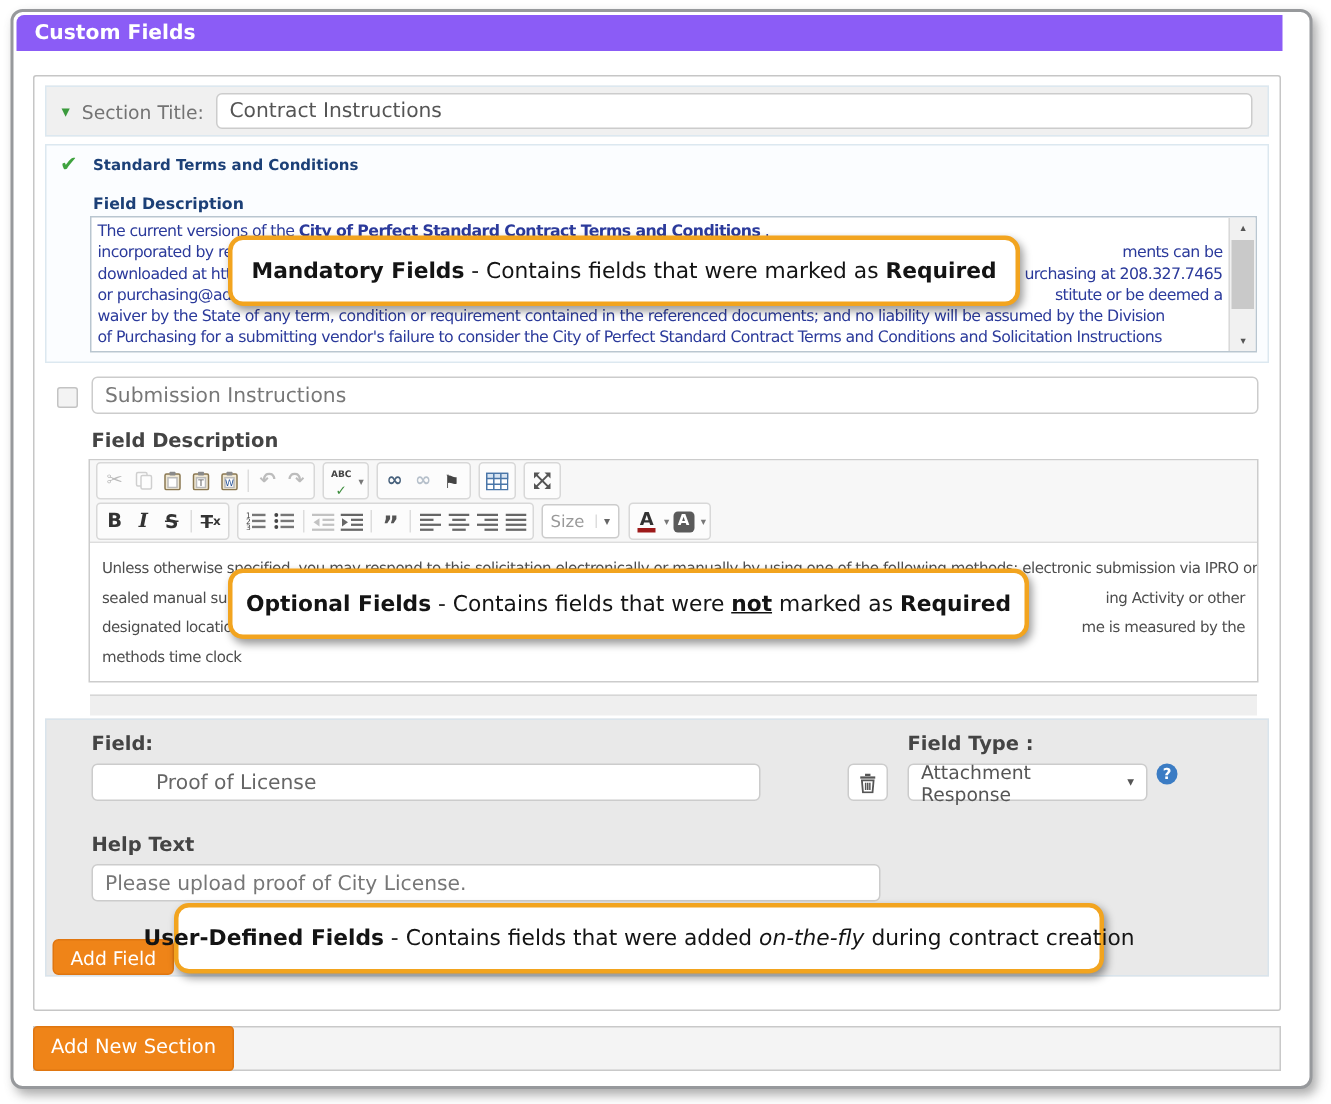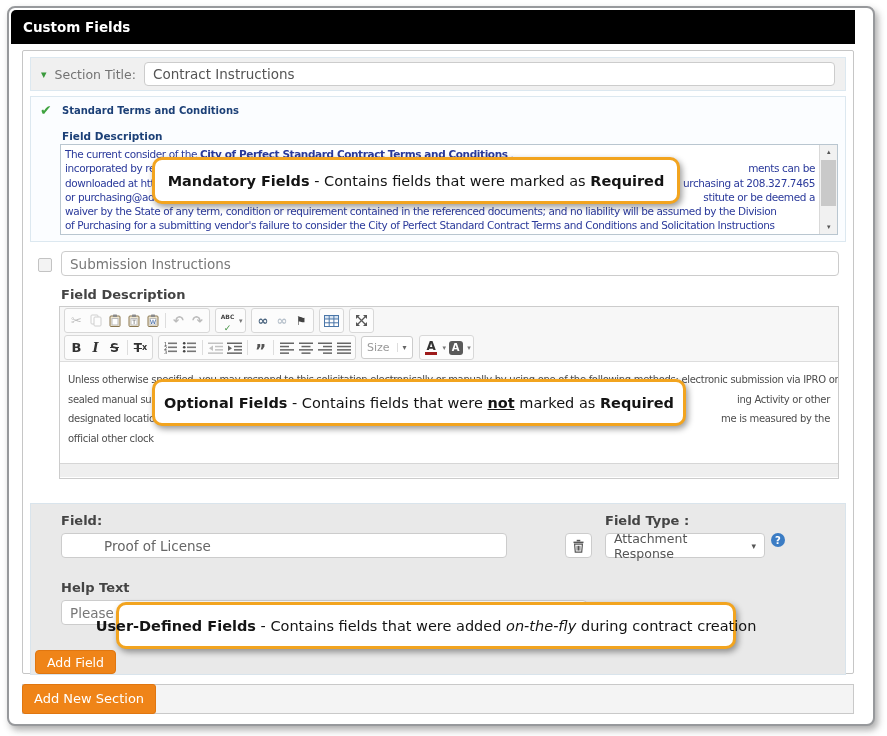--- a/index.html
+++ b/index.html
@@ -1,18 +1,18 @@
 <!DOCTYPE html>
 <html><head>
 <meta charset="utf-8">
 <style>
   html,body{margin:0;padding:0;background:#fff;font-family:"DejaVu Sans","Liberation Sans",sans-serif;}
   .screen{position:relative;width:887px;height:736px;background:#fff;overflow:hidden;}
   .window{position:absolute;left:7px;top:6px;width:868px;height:720px;border:2px solid #97999c;border-radius:8px;background:#fff;box-shadow:3px 4px 7px rgba(70,70,70,.45);box-sizing:border-box;}
-  .titlebar{position:absolute;left:2px;top:2px;width:calc(100% - 20px);height:34px;background:#000000;border-top-left-radius:5px;color:#fff;font-size:13.5px;font-weight:600;display:flex;align-items:center;padding-left:12px;box-sizing:border-box;}
+  .titlebar{position:absolute;left:2px;top:2px;width:calc(100% - 20px);height:24px;background:#8b5cf6;border-top-left-radius:5px;color:#fff;font-size:13.5px;font-weight:600;display:flex;align-items:center;padding-left:12px;box-sizing:border-box;}
   .panel{position:absolute;left:13px;top:42px;width:832px;height:624px;border:1px solid #c6c6c6;border-radius:2px;background:#fff;box-sizing:border-box;padding:6px 7px;}
   .titlerow{height:34px;background:#f0f0f0;border:1px solid #dce8f0;display:flex;align-items:center;gap:8px;padding:0 10px;box-sizing:border-box;}
   .tri{color:#3a9a3c;font-size:11px;line-height:1;}
   .tri::before{content:"▾";}
   .lbl-dark{font-size:12.5px;color:#737373;font-weight:400;white-space:nowrap;}
   .inp{border:1px solid #ccc;border-radius:4px;font-family:"DejaVu Sans",sans-serif;font-size:13.5px;color:#666;padding:0 8px;background:#fff;box-sizing:border-box;height:25px;outline:none;}
   .titlerow .inp{flex:1;height:24px;color:#555;}
   
   .std{position:relative;margin-top:5px;height:146px;background:#fbfdff;border:1px solid #dce8f0;box-sizing:border-box;}
   .chk-green{position:absolute;left:9px;top:5px;color:#3fa33f;font-size:14px;}
@@ -22,21 +22,21 @@
   .ta1{position:absolute;left:29px;top:47px;right:7px;height:91px;border:1px solid #b9c6d0;background:#fff;box-sizing:border-box;padding:2px 22px 2px 4px;overflow:hidden;font-size:10.5px;letter-spacing:-0.4px;color:#2b3a9b;line-height:14.3px;}
   .ta1 b{font-weight:700;}
   .tline{white-space:nowrap;}
   .tline.split{display:flex;justify-content:space-between;}
   .sbar{position:absolute;top:0;right:0;bottom:0;width:17px;background:#f1f1f1;border-left:1px solid #d9d9d9;}
   .sb-up,.sb-dn{position:absolute;left:0;right:0;height:12px;display:flex;align-items:center;justify-content:center;font-size:7px;color:#555;}
   .sb-up{top:1px;}.sb-up::before{content:"▴";}
   .sb-dn{bottom:1px;}.sb-dn::before{content:"▾";}
   .sb-th{position:absolute;left:1px;right:1px;top:15px;height:46px;background:#c9c9c9;}
   
-  .opt{position:relative;margin-top:9px;height:228px;}
+  .opt{position:relative;margin-top:9px;height:204px;}
   .cb{position:absolute;left:8px;top:7px;width:12px;height:12px;border:1px solid #c3c3c3;background:#f3f3f3;border-radius:2px;}
   .subinput{position:absolute;left:31px;top:0;right:7px;height:25px;color:#777;}
   .fdlab2{position:absolute;left:31px;top:36px;font-size:13px;color:#444;font-weight:600;}
   .editor{position:absolute;left:29px;top:55px;right:7px;bottom:0;border:1px solid #ccc;background:#fff;box-sizing:border-box;}
   .tbar{background:#f7f7f7;padding:2px 4px;display:flex;align-items:center;height:27px;box-sizing:border-box;}
   .grp{display:flex;align-items:center;border:1px solid #d8d8d8;border-radius:3px;background:#fcfcfc;height:23px;padding:0 2px;margin-right:5px;}
   .tbtn{min-width:17px;height:19px;display:inline-flex;align-items:center;justify-content:center;margin:0 1px;font-size:12px;color:#555;border-radius:2px;}
   .dis{opacity:.38;}
   .vr{width:1px;height:15px;background:#ddd;margin:0 3px;}
   .car{font-size:7px;color:#777;margin-left:2px;}.car::before{content:"▾";}
@@ -98,21 +98,21 @@
         <span class="tri"></span>
         <span class="lbl-dark">Section Title:</span>
         <input class="inp" value="Contract Instructions" style="">
       </div>
 
       <div class="std">
         <span class="chk-green"></span>
         <div class="std-head">Standard Terms and Conditions</div>
         <div class="fdlab1">Field Description</div>
         <div class="ta1">
-          <div class="tline"><span>The current consider of the </span><b>City of Perfect Standard Contract Terms and Conditions</b><span> .</span></div>
+          <div class="tline"><span>The current versions of the </span><b>City of Perfect Standard Contract Terms and Conditions</b><span> .</span></div>
           <div class="tline split">
               <span>incorporated by re</span>
               <span>ments can be</span>
             </div>
           <div class="tline split">
               <span>downloaded at htt</span>
               <span>urchasing at 208.327.7465</span>
             </div>
           <div class="tline split">
               <span>or purchasing@ad</span>
@@ -340,21 +340,21 @@
             <div class="tline"><span>Unless otherwise specified, you may respond to this solicitation electronically or manually by using one of the following methods: electronic submission via IPRO or</span></div>
             <div class="tline split">
                 <span>sealed manual su</span>
                 <span>ing Activity or other</span>
               </div>
             <div class="tline split">
                 <span>designated locatio</span>
                 <span>me is measured by the</span>
               </div>
             <div class="tline split">
-                <span>official other clock</span>
+                <span>methods time clock</span>
                 <span></span>
               </div>
           </div>
           <div class="efoot"></div>
         </div>
       </div>
 
       <div class="udef">
         <span class="lab" style="left:30px;top:9px;">Field:</span>
         <input class="inp" style="position: absolute; left: 30px; top: 29px; width: 446px; padding-left: 42px;" value="Proof of License">

